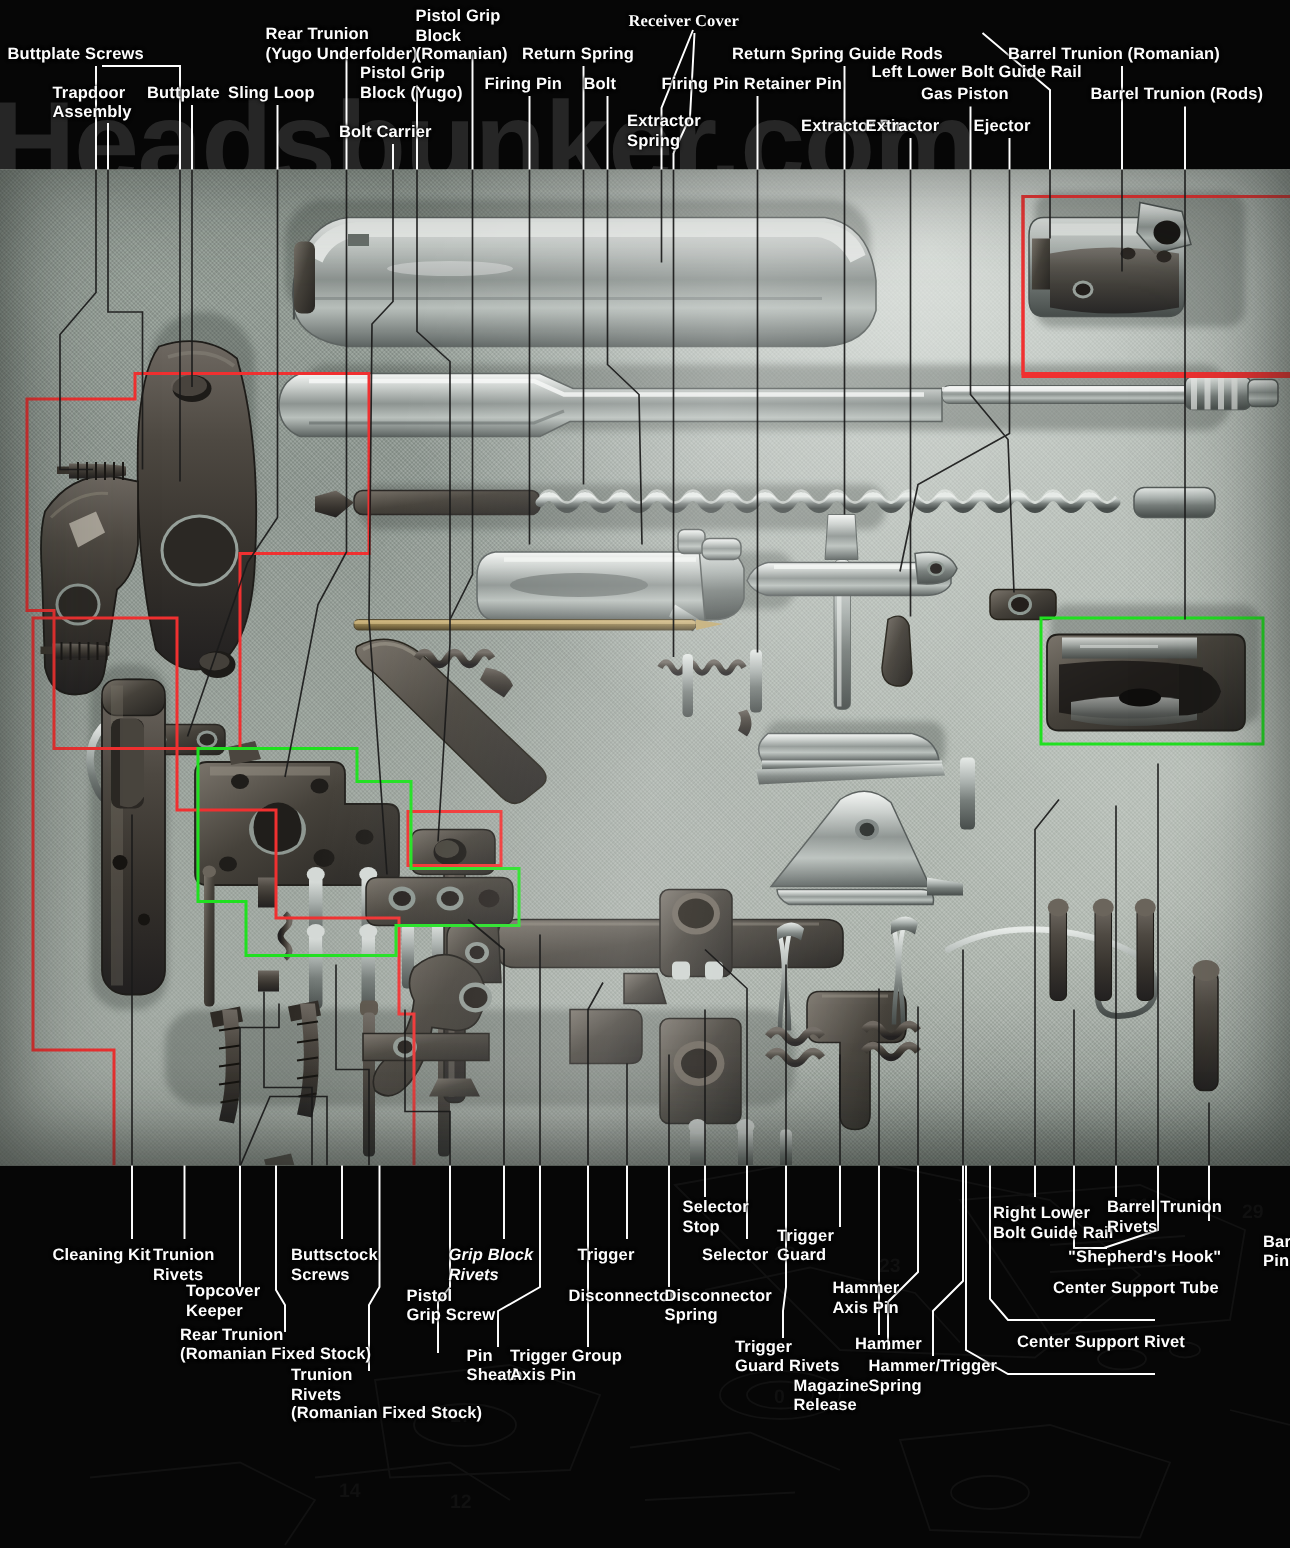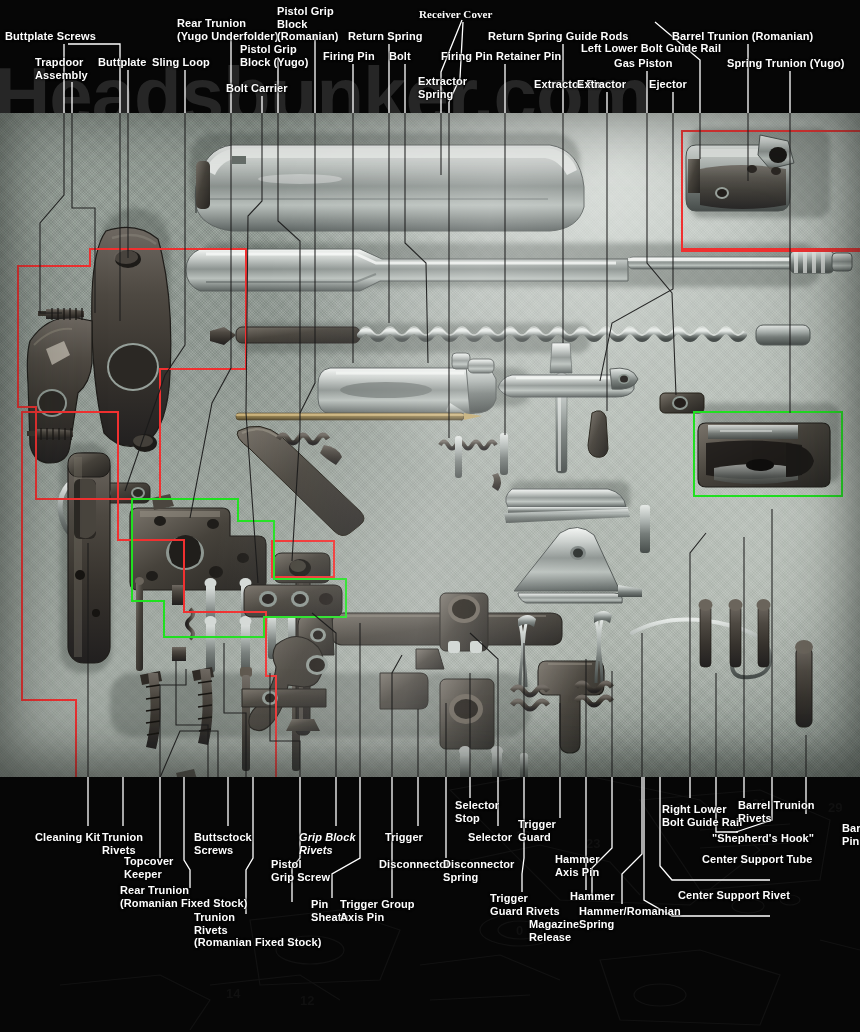--- a/index.html
+++ b/index.html
@@ -706,21 +706,21 @@
 Spring</div>
       <div class="lbl" style="left: 419px; top: 8px; width: 92px; font-family: Liberation Serif, serif;">Receiver Cover</div>
       <div class="lbl" style="left: 441px; top: 50px; width: 128px;">Firing Pin Retainer Pin</div>
       <div class="lbl" style="left: 500px; top: 78px; width: 76px; margin-left: 34px;">Extractor Pin</div>
       <div class="lbl" style="left: 488px; top: 30px; width: 150px;">Return Spring Guide Rods</div>
       <div class="lbl" style="left: 577px; top: 78px; width: 60px;">Extractor</div>
       <div class="lbl" style="left: 614px; top: 57px; width: 66px;">Gas Piston</div>
       <div class="lbl" style="left: 649px; top: 78px; width: 48px;">Ejector</div>
       <div class="lbl" style="left: 581px; top: 8px; width: 148px; margin-top: 34px;">Left Lower Bolt Guide Rail</div>
       <div class="lbl" style="left: 672px; top: 30px; width: 152px;">Barrel Trunion (Romanian)</div>
-      <div class="lbl" style="left: 727px; top: 57px; width: 126px;">Spring Trunion (Yugo)</div>
+      <div class="lbl" style="left: 727px; top: 57px; width: 126px;">Barrel Trunion (Rods)</div>
     </div>
 
   <div id="bottom-labels">
       <div class="lbl" style="left: 35px; top: 831px; width: 74px;">Cleaning Kit</div>
       <div class="lbl" style="left: 102px; top: 831px; width: 52px;">Trunion
 Rivets</div>
       <div class="lbl" style="left: 124px; top: 855px; width: 62px;">Topcover
 Keeper</div>
       <div class="lbl" style="left: 120px; top: 884px; width: 152px;">Rear Trunion
 (Romanian Fixed Stock)</div>
@@ -746,21 +746,21 @@
       <div class="lbl" style="left: 468px; top: 831px; width: 52px;">Selector</div>
       <div class="lbl" style="left: 518px; top: 818px; width: 48px;">Trigger
 Guard</div>
       <div class="lbl" style="left: 490px; top: 892px; width: 80px;">Trigger
 Guard Rivets</div>
       <div class="lbl" style="left: 529px; top: 918px; width: 60px;">Magazine
 Release</div>
       <div class="lbl" style="left: 555px; top: 853px; width: 58px;">Hammer
 Axis Pin</div>
       <div class="lbl" style="left: 570px; top: 890px; width: 54px;">Hammer</div>
-      <div class="lbl" style="left: 579px; top: 905px; width: 88px;">Hammer/Romanian
+      <div class="lbl" style="left: 579px; top: 905px; width: 88px;">Hammer/Trigger
 Spring</div>
       <div class="lbl" style="left: 662px; top: 803px; width: 86px;">Right Lower
 Bolt Guide Rail</div>
       <div class="lbl" style="left: 712px; top: 832px; width: 104px;">"Shepherd's Hook"</div>
       <div class="lbl" style="left: 702px; top: 853px; width: 124px;">Center Support Tube</div>
       <div class="lbl" style="left: 678px; top: 889px; width: 128px;">Center Support Rivet</div>
       <div class="lbl" style="left: 738px; top: 799px; width: 84px;">Barrel Trunion
 Rivets</div>
       <div class="lbl" style="left: 818px; top: 822px; width: 40px; margin-left: 24px;">Barrel
 Pin</div>

